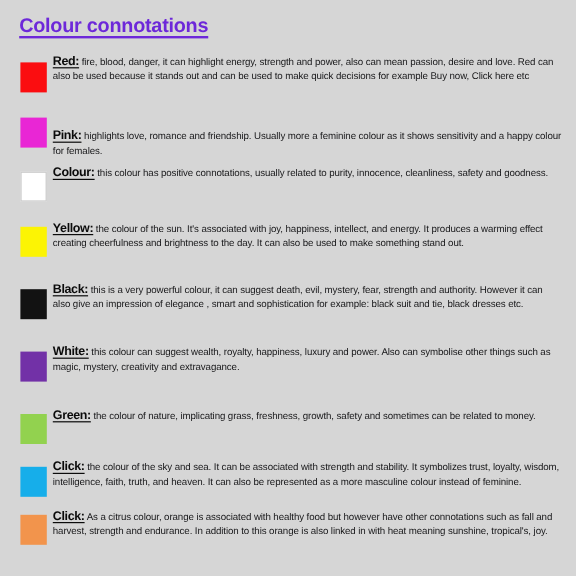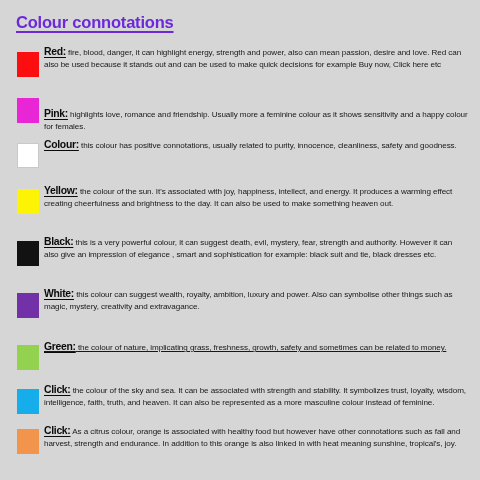--- a/index.html
+++ b/index.html
@@ -109,43 +109,43 @@
       <div class="entry-text" style="top:1px;">
         <span class="entry-label">Colour:</span>
         <span class="entry-desc">this colour has positive connotations, usually related to purity, innocence, cleanliness, safety and goodness.</span>
       </div>
     </div>
 
     <div class="entry" style="top:139px;">
       <div class="swatch" style="top:4px; background:#fcf404;"></div>
       <div class="entry-text" style="top:0px;">
         <span class="entry-label">Yellow:</span>
-        <span class="entry-desc">the colour of the sun. It's associated with joy, happiness, intellect, and energy. It produces a warming effect creating cheerfulness and brightness to the day. It can also be used to make something heaven out.</span>
+        <span class="entry-desc">the colour of the sun. It's associated with joy, happiness, intellect, and energy. It produces a warming effect creating cheerfulness and brightness to the day. It can also be used to make something stand out.</span>
       </div>
     </div>
 
     <div class="entry" style="top:190px;">
       <div class="swatch" style="top:5px; background:#121212;"></div>
       <div class="entry-text" style="top:0px;">
         <span class="entry-label">Black:</span>
         <span class="entry-desc">this is a very powerful colour, it can suggest death, evil, mystery, fear, strength and authority. However it can also give an impression of elegance , smart and sophistication for example: black suit and tie, black dresses etc.</span>
       </div>
     </div>
 
     <div class="entry" style="top:242px;">
       <div class="swatch" style="top:5px; background:#7231a7;"></div>
       <div class="entry-text" style="top:0px;">
         <span class="entry-label">White:</span>
-        <span class="entry-desc">this colour can suggest  wealth, royalty, ambition, luxury and power. Also can symbolise other things such as magic, mystery, creativity and extravagance.</span>
+        <span class="entry-desc">this colour can suggest  wealth, royalty, happiness, luxury and power. Also can symbolise other things such as magic, mystery, creativity and extravagance.</span>
       </div>
     </div>
 
     <div class="entry" style="top:294px;">
       <div class="swatch" style="top:5px; background:#92d24f;"></div>
-      <div class="entry-text" style="top:1px;text-decoration:underline;">
+      <div class="entry-text" style="top:1px;">
         <span class="entry-label">Green:</span>
         <span class="entry-desc">the colour of nature, implicating grass, freshness, growth, safety and sometimes can be related to money.</span>
       </div>
     </div>
 
     <div class="entry" style="top:338px;">
       <div class="swatch" style="top:5px; background:#16aeea;"></div>
       <div class="entry-text" style="top:0px;">
         <span class="entry-label">Click:</span>
         <span class="entry-desc">the colour of the sky and sea. It can be associated with strength and stability. It symbolizes trust, loyalty, wisdom, intelligence, faith, truth, and heaven. It can also be represented as a more masculine colour instead of feminine.</span>

